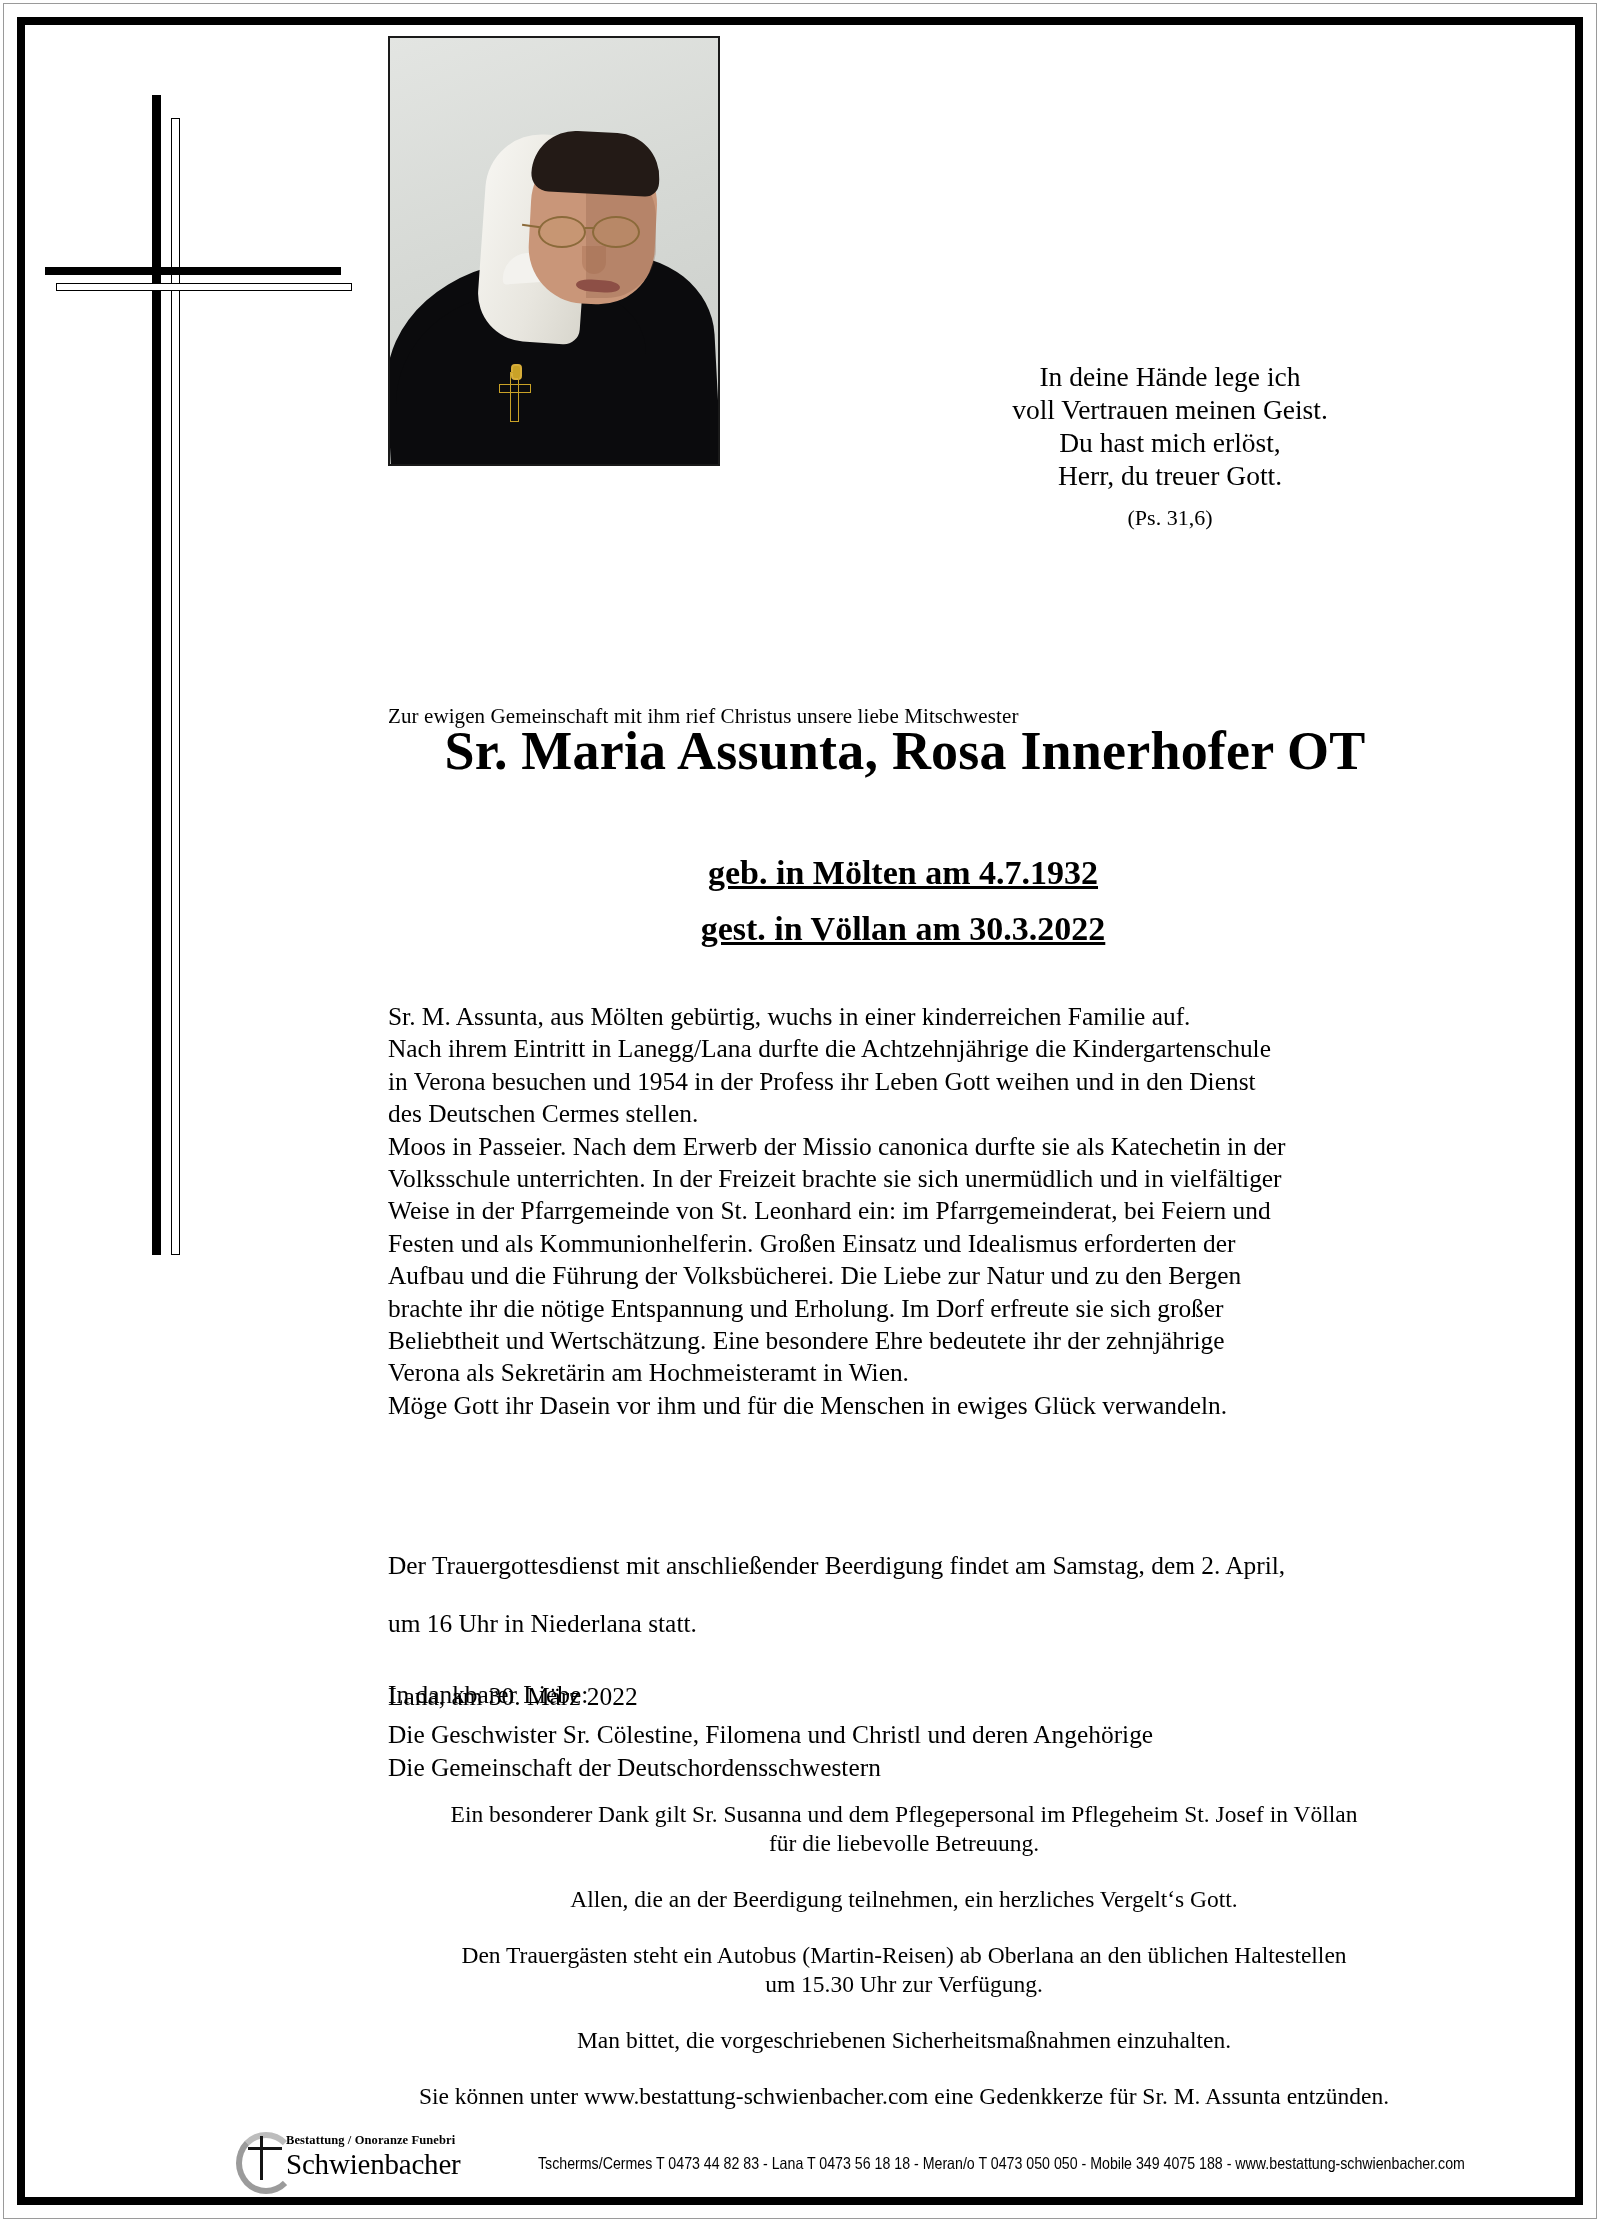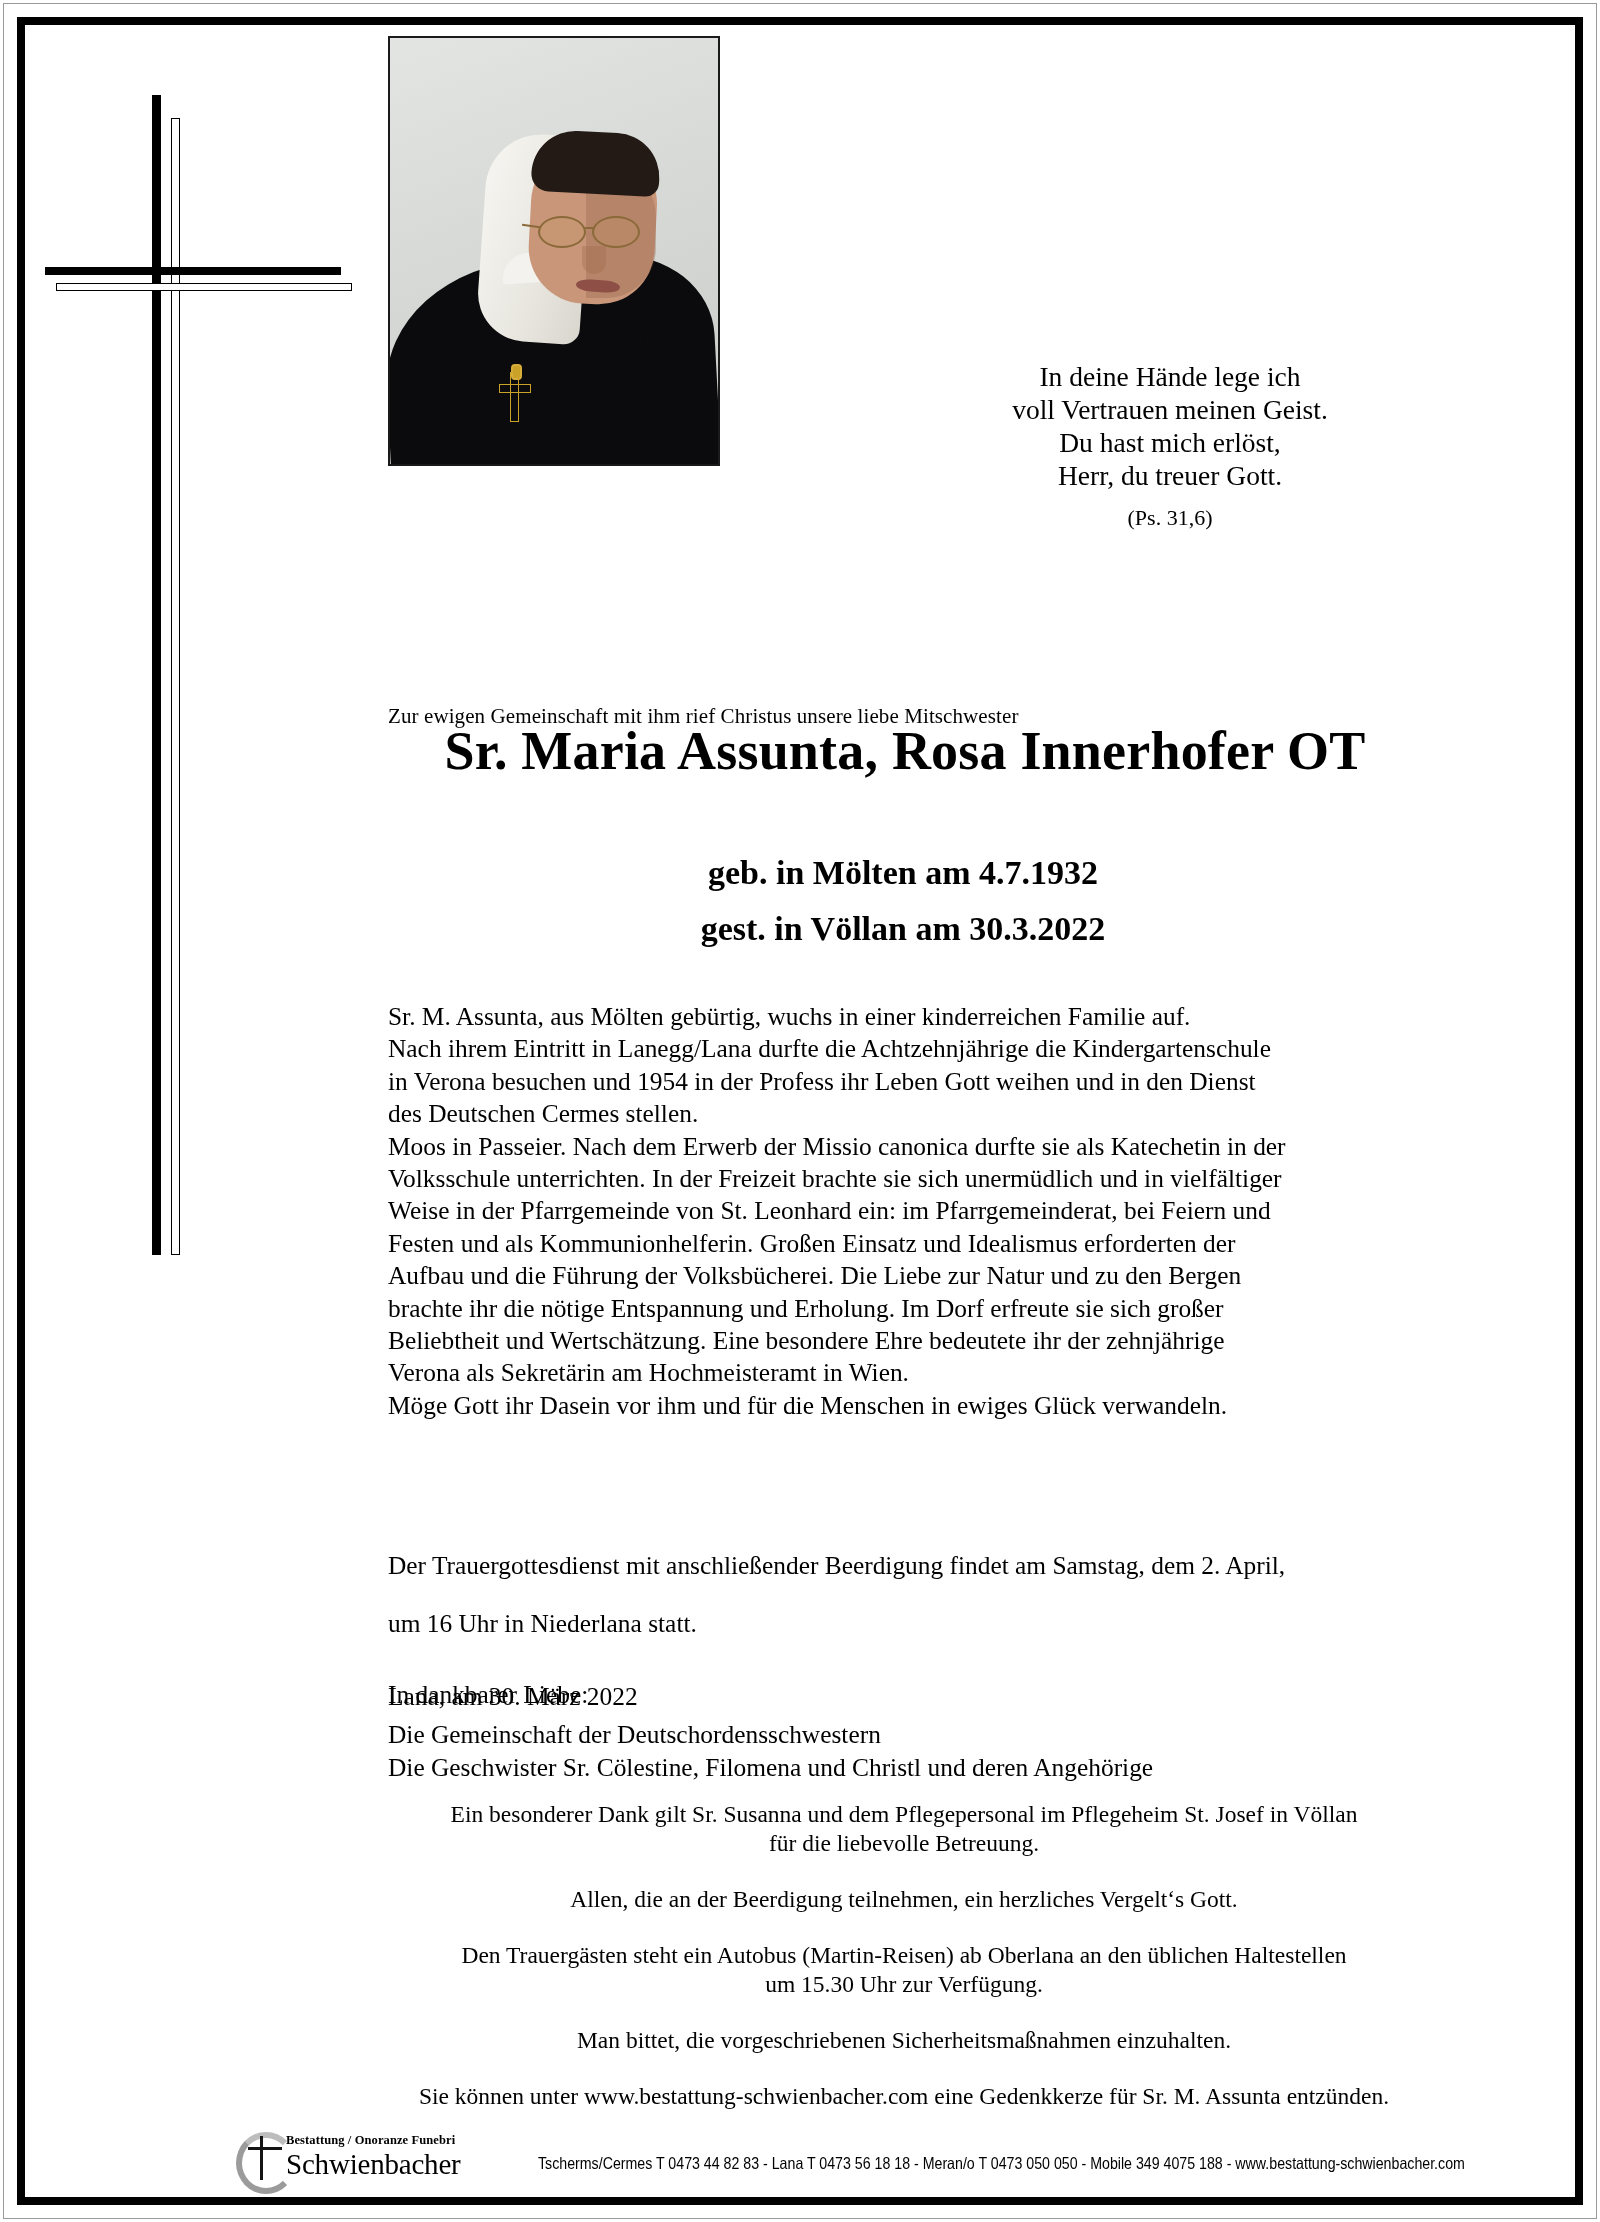--- a/index.html
+++ b/index.html
@@ -284,20 +284,21 @@
     position: absolute;
     left: 388px;
     top: 845px;
     width: 1030px;
     text-align: center;
   }
   .dates div {
     font-size: 34px;
     font-weight: 700;
     line-height: 56px;
+    text-decoration: underline;
   }
 
   .bio {
     position: absolute;
     left: 388px;
     top: 1000px;
     width: 1032px;
     font-size: 25.4px;
     line-height: 32.4px;
     text-align: left;
@@ -487,22 +488,22 @@
   <div class="funeral">
     <p>Der Trauergottesdienst mit anschließender Beerdigung findet am Samstag, dem 2. April,</p>
     <p>um 16 Uhr in Niederlana statt.</p>
   </div>
 
   <div class="place-date">Lana, am 30. März 2022</div>
 
   <div class="thanks-head">In dankbarer Liebe:</div>
 
   <div class="mourners">
+    <div>Die Geschwister Sr. Cölestine, Filomena und Christl und deren Angehörige</div>
     <div>Die Gemeinschaft der Deutschordensschwestern</div>
-    <div>Die Geschwister Sr. Cölestine, Filomena und Christl und deren Angehörige</div>
   </div>
 
   <div class="notices">
     <div class="blk">
       <div>Ein besonderer Dank gilt Sr. Susanna und dem Pflegepersonal im Pflegeheim St. Josef in Völlan</div>
       <div>für die liebevolle Betreuung.</div>
     </div>
     <div class="blk">
       <div>Allen, die an der Beerdigung teilnehmen, ein herzliches Vergelt‘s Gott.</div>
     </div>

